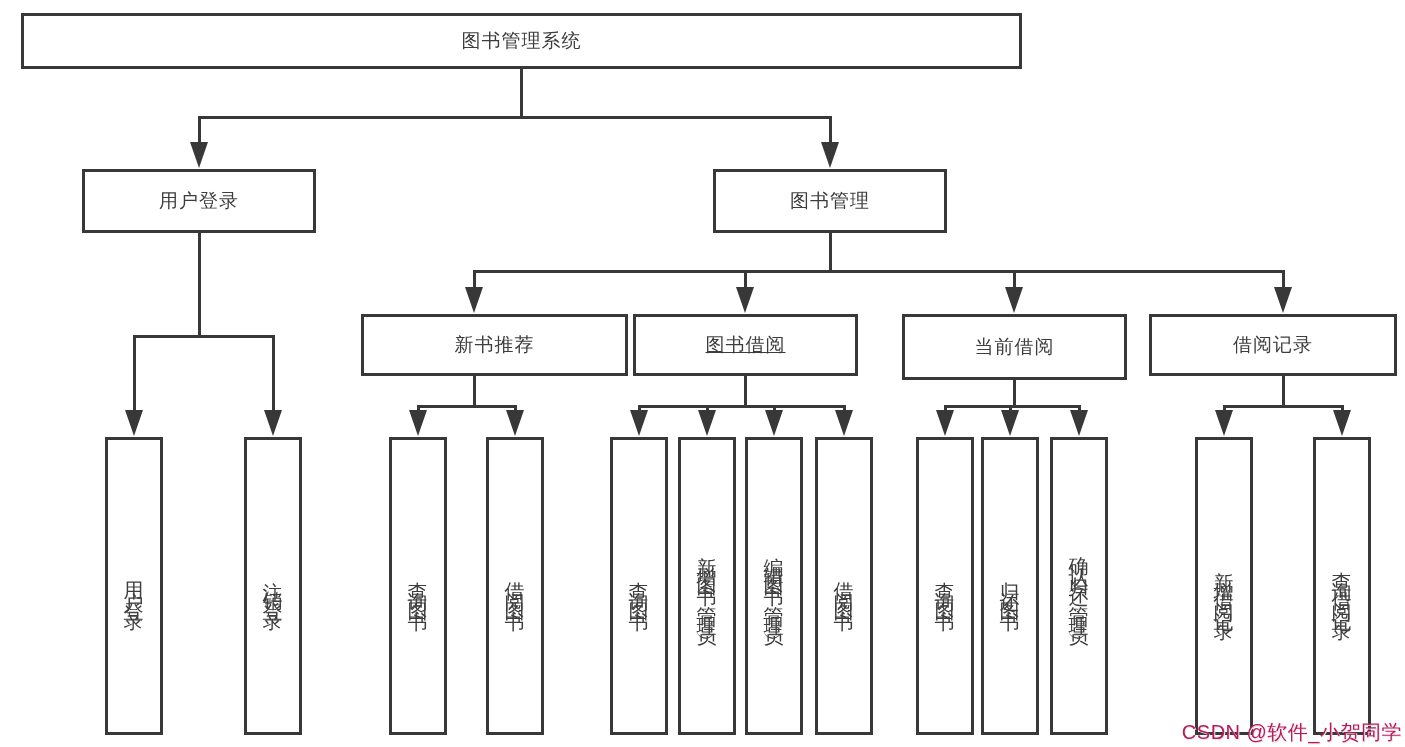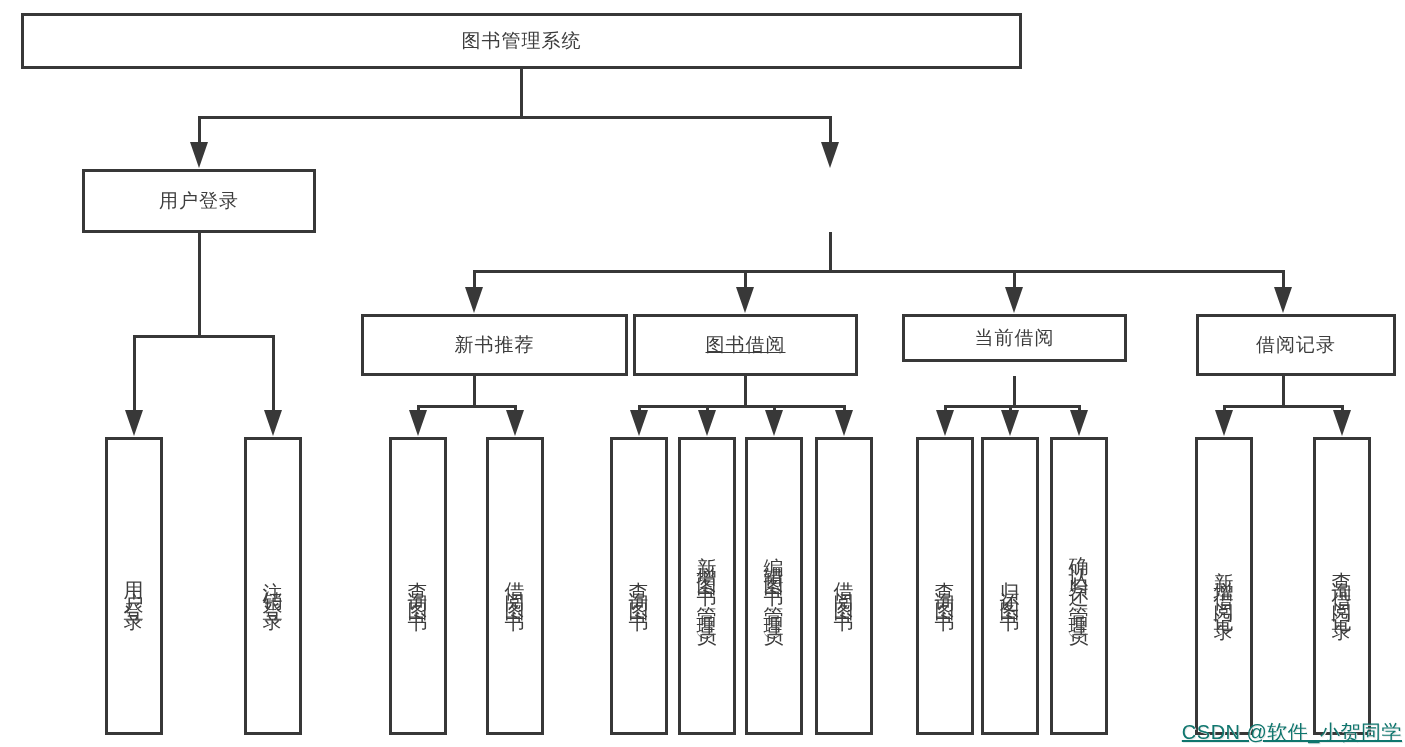--- a/index.html
+++ b/index.html
@@ -31,38 +31,37 @@
     color:#3d3d3d;
   }
   
   #n-root{left:21px;top:13px;width:1001px;height:56px;}
   
   #n-user-login{left:82px;top:169px;width:234px;height:64px;}
   #n-book-mgmt{left:713px;top:169px;width:234px;height:64px;}
   
   #n-new-book-rec{left:361px;top:314px;width:267px;height:62px;}
   #n-book-borrow{left:633px;top:314px;width:225px;height:62px;text-decoration:underline;}
-  #n-current-borrow{left:902px;top:314px;width:225px;height:48px;}
-  #n-borrow-record{left:1196px;top:314px;width:200px;height:62px;}
+  #n-current-borrow{left:902px;top:314px;width:225px;height:66px;}
+  #n-borrow-record{left:1149px;top:314px;width:248px;height:62px;}
   
   .leaf{top:437px;width:58px;height:298px;}
   #n-l1{left:105px;} #n-l2{left:244px;}
   #n-l3{left:389px;} #n-l4{left:486px;}
   #n-l5{left:610px;} #n-l6{left:678px;} #n-l7{left:745px;} #n-l8{left:815px;}
   #n-l9{left:916px;} #n-l10{left:981px;} #n-l11{left:1050px;}
   #n-l12{left:1195px;} #n-l13{left:1313px;}
   .watermark{
     position:absolute;
     right:3px;bottom:1px;
     font-size:20px;
-    color:#0f766e;
+    color:#be185d;
     letter-spacing:0.5px;
     text-shadow:1px 1px 0 #e8e8e8;
     white-space:nowrap;
-    text-decoration:underline;
   }
 </style>
 </head>
 <body>
 
 <div id="canvas">
 
   <svg class="connectors" width="1405" height="747" viewBox="0 0 1405 747">
     <g stroke="#383838" stroke-width="3" fill="none" shape-rendering="crispEdges">
       <path d="M521,68 V117 M197.5,117 H831.5 M199,115.5 V150 M830,115.5 V150"></path>
@@ -92,20 +91,21 @@
       <polygon points="1001,410 1019,410 1010,436"></polygon>
       <polygon points="1070,410 1088,410 1079,436"></polygon>
       <polygon points="1215,410 1233,410 1224,436"></polygon>
       <polygon points="1333,410 1351,410 1342,436"></polygon>
     </g>
   </svg>
 
   <div class="node h" id="n-root">图书管理系统</div>
 
   <div class="node h" id="n-user-login">用户登录</div>
+  <div class="node h" id="n-book-mgmt">图书管理</div>
 
   <div class="node h" id="n-new-book-rec">新书推荐</div>
   <div class="node h" id="n-book-borrow">图书借阅</div>
   <div class="node h" id="n-current-borrow">当前借阅</div>
   <div class="node h" id="n-borrow-record">借阅记录</div>
 
   <div class="node leaf" id="n-l1">
     <span class="vtext">用户登录</span>
   </div>
   <div class="node leaf" id="n-l2">

